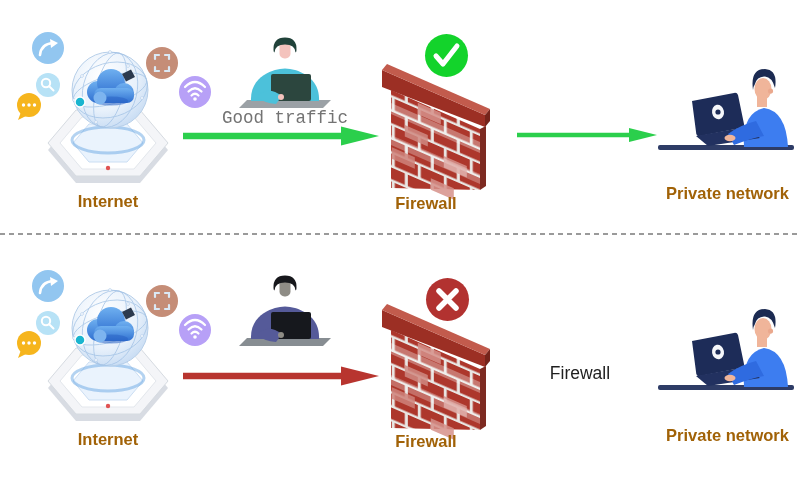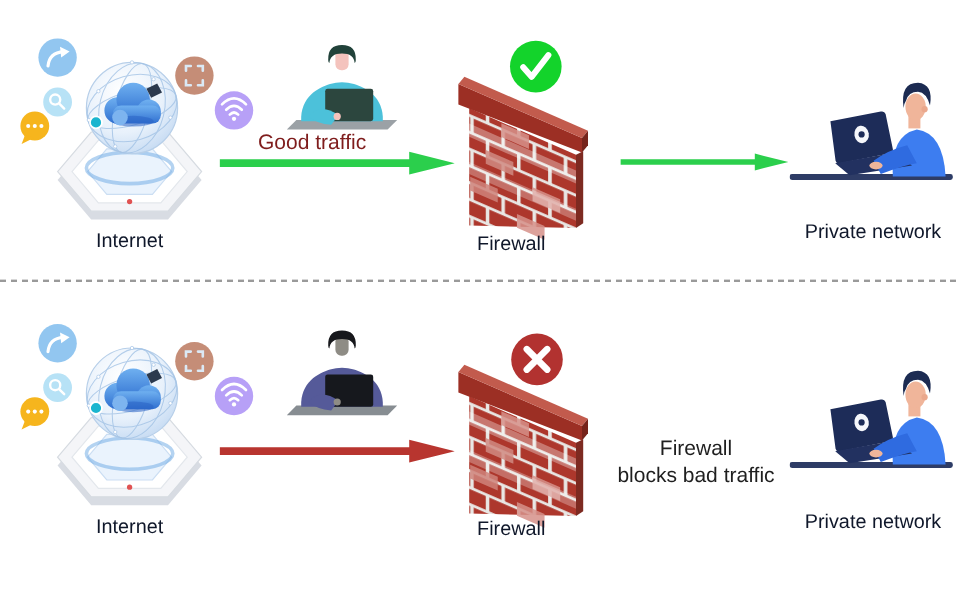--- a/index.html
+++ b/index.html
@@ -1,21 +1,21 @@
 <!DOCTYPE html>
 <html><head>
 <meta charset="utf-8">
 <style>
   html,body{margin:0;padding:0;background:#fff;}
   .canvas{position:relative;width:800px;height:500px;background:#fff;overflow:hidden;
           font-family:"Liberation Sans",sans-serif;color:#1e1e1e;}
   .abs{position:absolute;}
   .mount{position:absolute;}
-  .label{position:absolute;text-align:center;font-size:16.5px;color:#0f172a;}
-  .traffic-label{position:absolute;text-align:left;font-size:17.5px;color:#7f1d1d;}
+  .label{position:absolute;text-align:center;font-size:16.5px;color:#a16207;font-weight:bold;}
+  .traffic-label{position:absolute;text-align:center;font-size:17.5px;color:#737373;font-family:Liberation Mono, monospace;}
   .note{position:absolute;text-align:center;font-size:17.5px;line-height:23px;color:#1f1f1f;}
   .divider{position:absolute;left:0;top:233px;width:800px;height:2px;
            background:repeating-linear-gradient(90deg,#9a9a9a 0 5px,transparent 5px 9px);}
   
   .person-good .hair{fill:#21423a}.person-good .face{fill:#f4c3bd}
   .person-good .shirt{fill:#4cc1da}.person-good .laptop{fill:#2c463e}
   .person-good .desk{fill:#9ba1a6}
   .person-bad .hair{fill:#17181c}.person-bad .face{fill:#8e8c85}
   .person-bad .shirt{fill:#555a99}.person-bad .laptop{fill:#16181d}
   .person-bad .desk{fill:#878d92}
@@ -344,21 +344,20 @@
   </svg>
 </div>
   <svg class="abs" style="left:425px;top:277px" width="45" height="45" viewBox="0 0 45 45">
     <circle cx="22.5" cy="22.5" r="21.5" fill="#b23230"></circle>
     <path d="M14,14 L31,31 M31,14 L14,31" fill="none" stroke="#ffffff" stroke-width="5.5" stroke-linecap="round"></path>
   </svg>
   <div class="label" style="left:366px;top:432px;width:120px">Firewall</div>
 
   <div class="note" style="left:505px;top:362px;width:150px">
     <div>Firewall</div>
-    <div>blocks bad traffic</div>
   </div>
 
   <div class="mount" style="left:658px;top:303px">
   <svg width="138" height="104" viewBox="0 0 138 104">
     <rect x="0" y="82" width="136" height="5" rx="2" fill="#2e3c66"></rect>
 
     <path d="M86,84 Q84,50 106,45 Q128,48 130,84 Z" fill="#3d7df0"></path>
 
     <rect x="99" y="33" width="10" height="11" fill="#f0b59a"></rect>
     <ellipse cx="105" cy="26" rx="8.5" ry="11" fill="#f0b59a"></ellipse>

